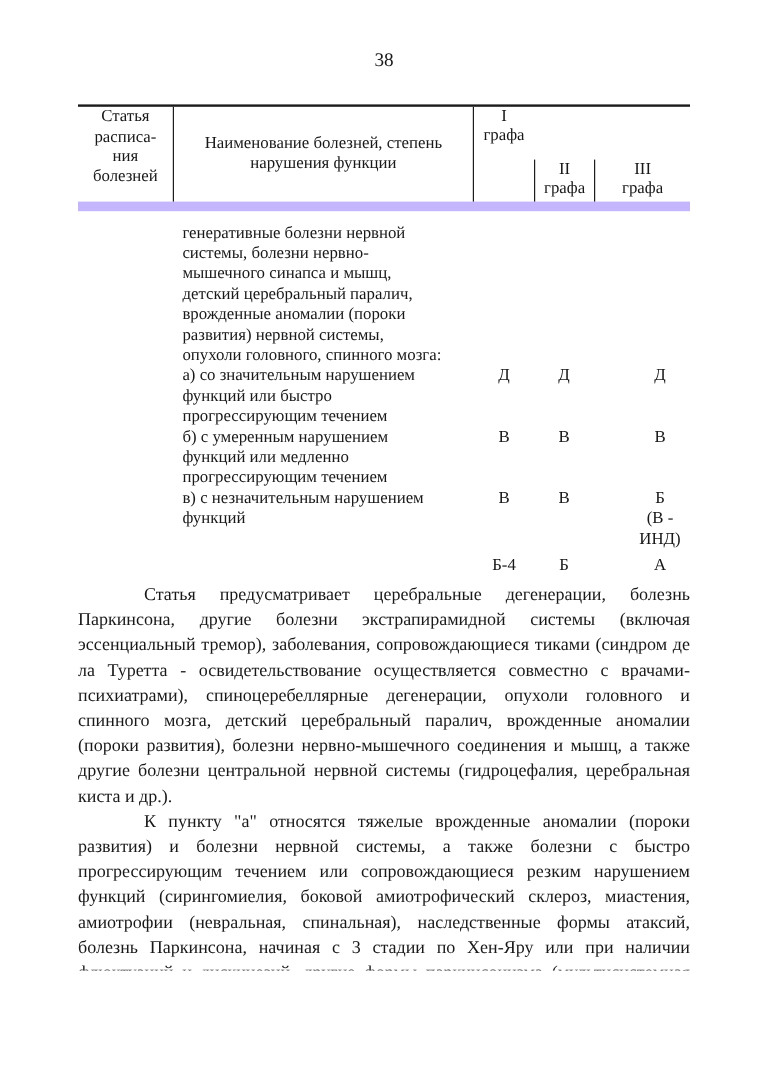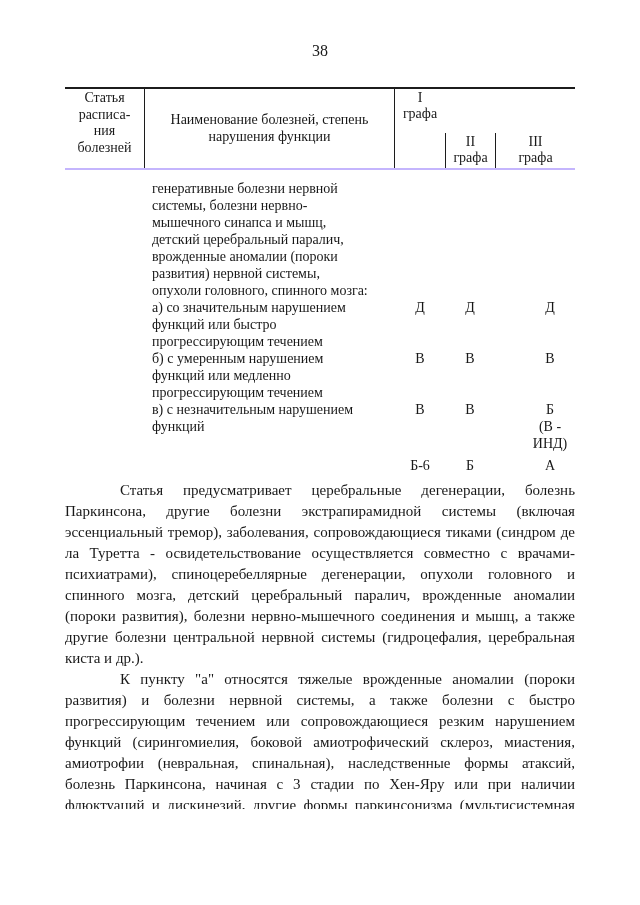--- a/index.html
+++ b/index.html
@@ -16,21 +16,21 @@
     padding-top:43px;
     font-size:16px;
     line-height:16px;
   }
   
   .doc-table { margin:28px 65px 0 65px; width:510px; }
   .thead {
     display:grid;
     grid-template-columns:80px 250px 180px;
     border-top:2px solid #1c1c1c;
-    border-bottom:2px solid #c4b5fd;
+    border-bottom:8px solid #c4b5fd;
     font-size:14px;
     text-align:center;
   }
   .th-article {
     border-right:1px solid #1c1c1c;
     white-space:pre-line;
     line-height:16.5px;
     padding-top:1px;
   }
   .th-disease {
@@ -138,21 +138,21 @@
 функций</div>
         <div class="bcat c1">В</div>
         <div class="bcat c2">В</div>
         <div class="bcat c3">
           <span>Б</span>
           <span>(В - ИНД)</span>
         </div>
       </div>
 
       <div class="brow gap">
-        <div class="bcat c1">Б-6</div>
+        <div class="bcat c1">Б-4</div>
         <div class="bcat c2">Б</div>
         <div class="bcat c3">А</div>
       </div>
 
     </div>
   </div>
 
   <div class="paras">
     <p>Статья предусматривает церебральные дегенерации, болезнь Паркинсона, другие болезни экстрапирамидной системы (включая эссенциальный тремор), заболевания, сопровождающиеся тиками (синдром де ла Туретта - освидетельствование осуществляется совместно с врачами-психиатрами), спиноцеребеллярные дегенерации, опухоли головного и спинного мозга, детский церебральный паралич, врожденные аномалии (пороки развития), болезни нервно-мышечного соединения и мышц, а также другие болезни центральной нервной системы (гидроцефалия, церебральная киста и др.).</p>
     <p class="cont">К пункту "а" относятся тяжелые врожденные аномалии (пороки развития) и болезни нервной системы, а также болезни с быстро прогрессирующим течением или сопровождающиеся резким нарушением функций (сирингомиелия, боковой амиотрофический склероз, миастения, амиотрофии (невральная, спинальная), наследственные формы атаксий, болезнь Паркинсона, начиная с 3 стадии по Хен-Яру или при наличии флюктуаций и дискинезий, другие формы паркинсонизма (мультисистемная атрофия, прогрессирующий надъядерный паралич, кортико-базальная дегенерация), синдром де ла Туретта, детский</p>

